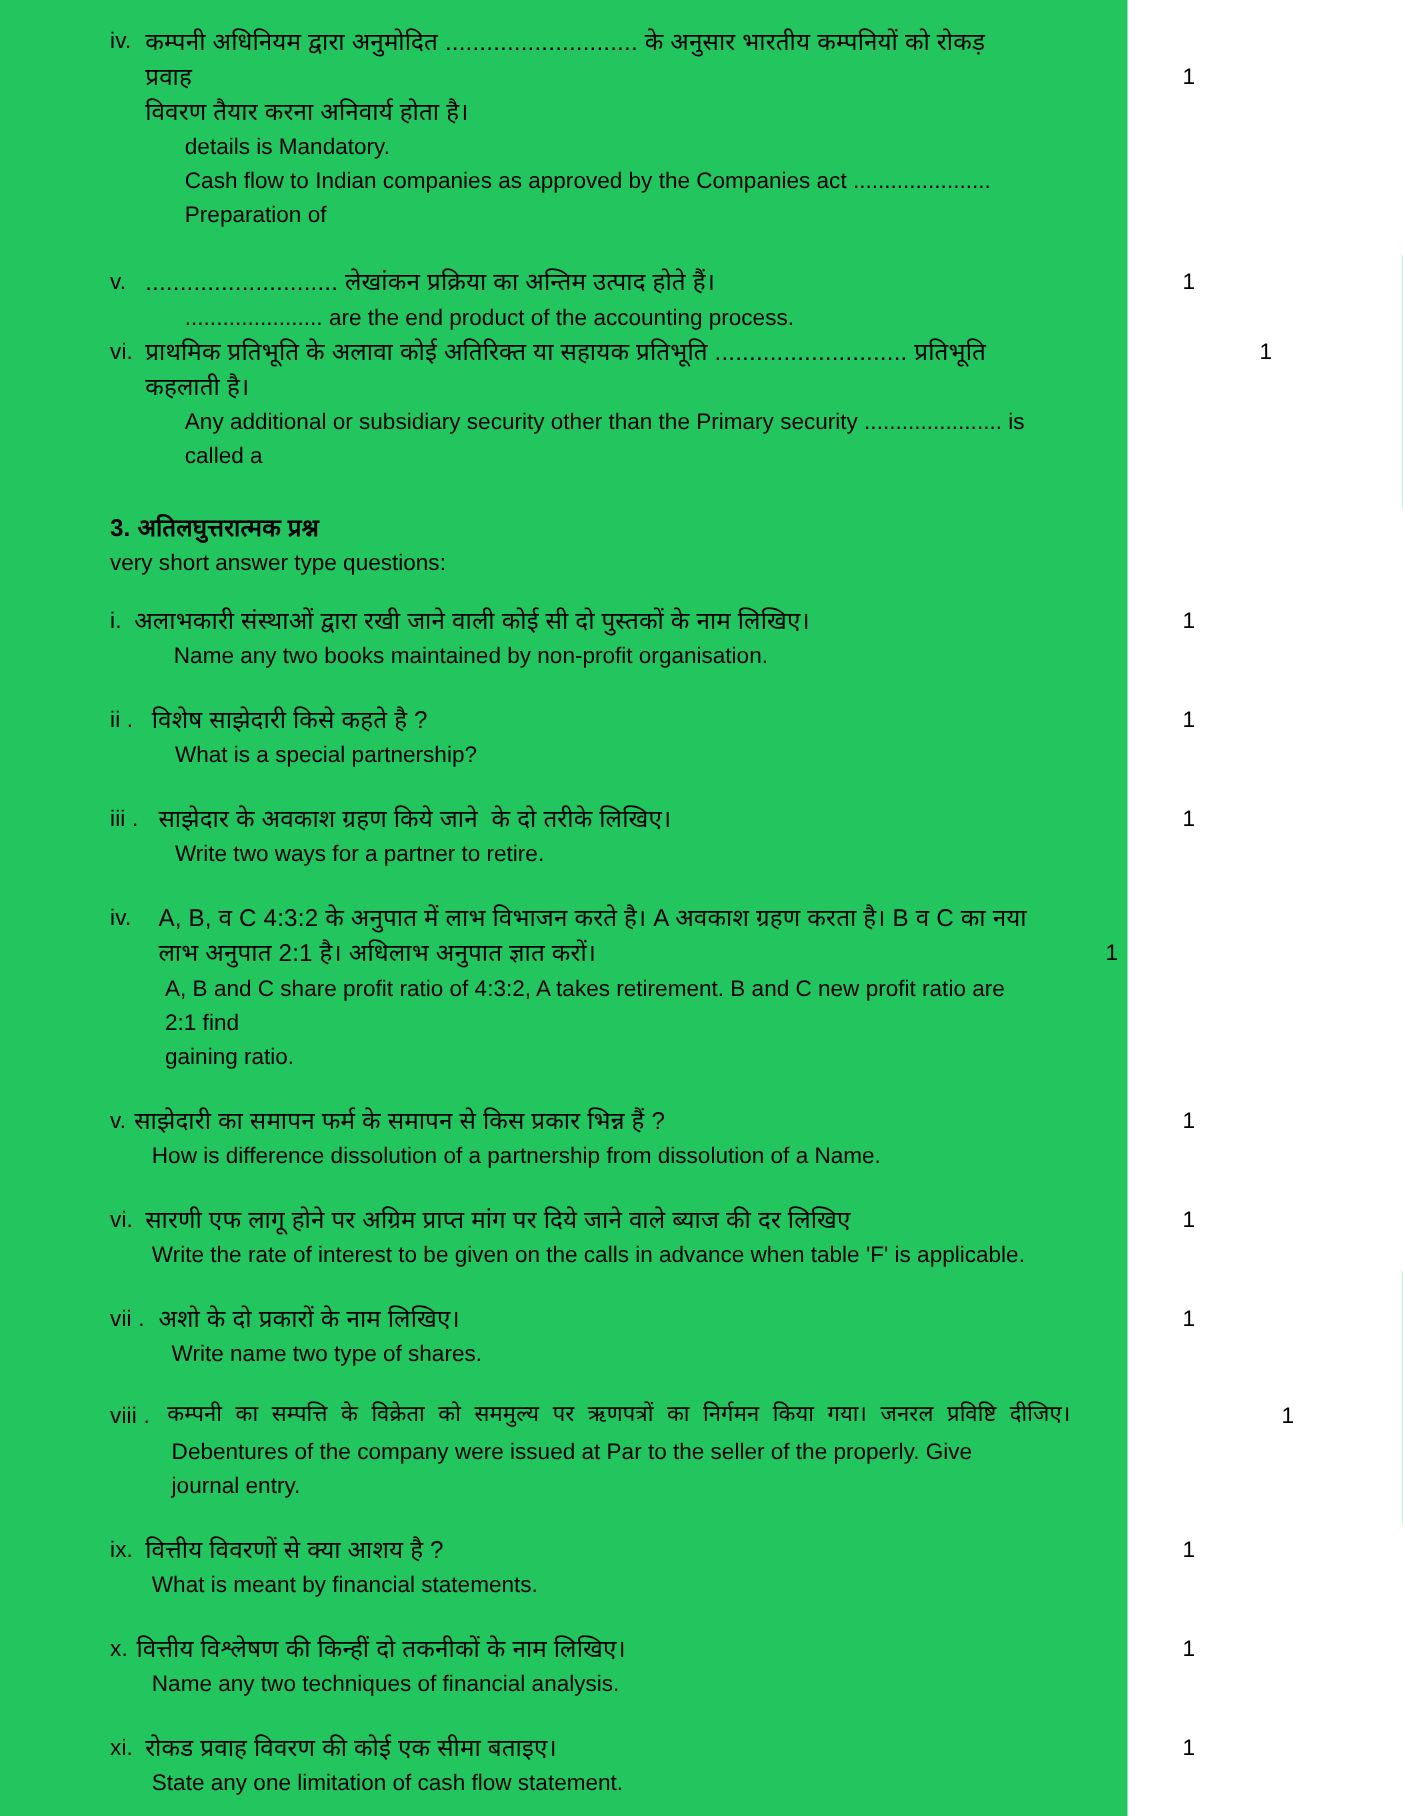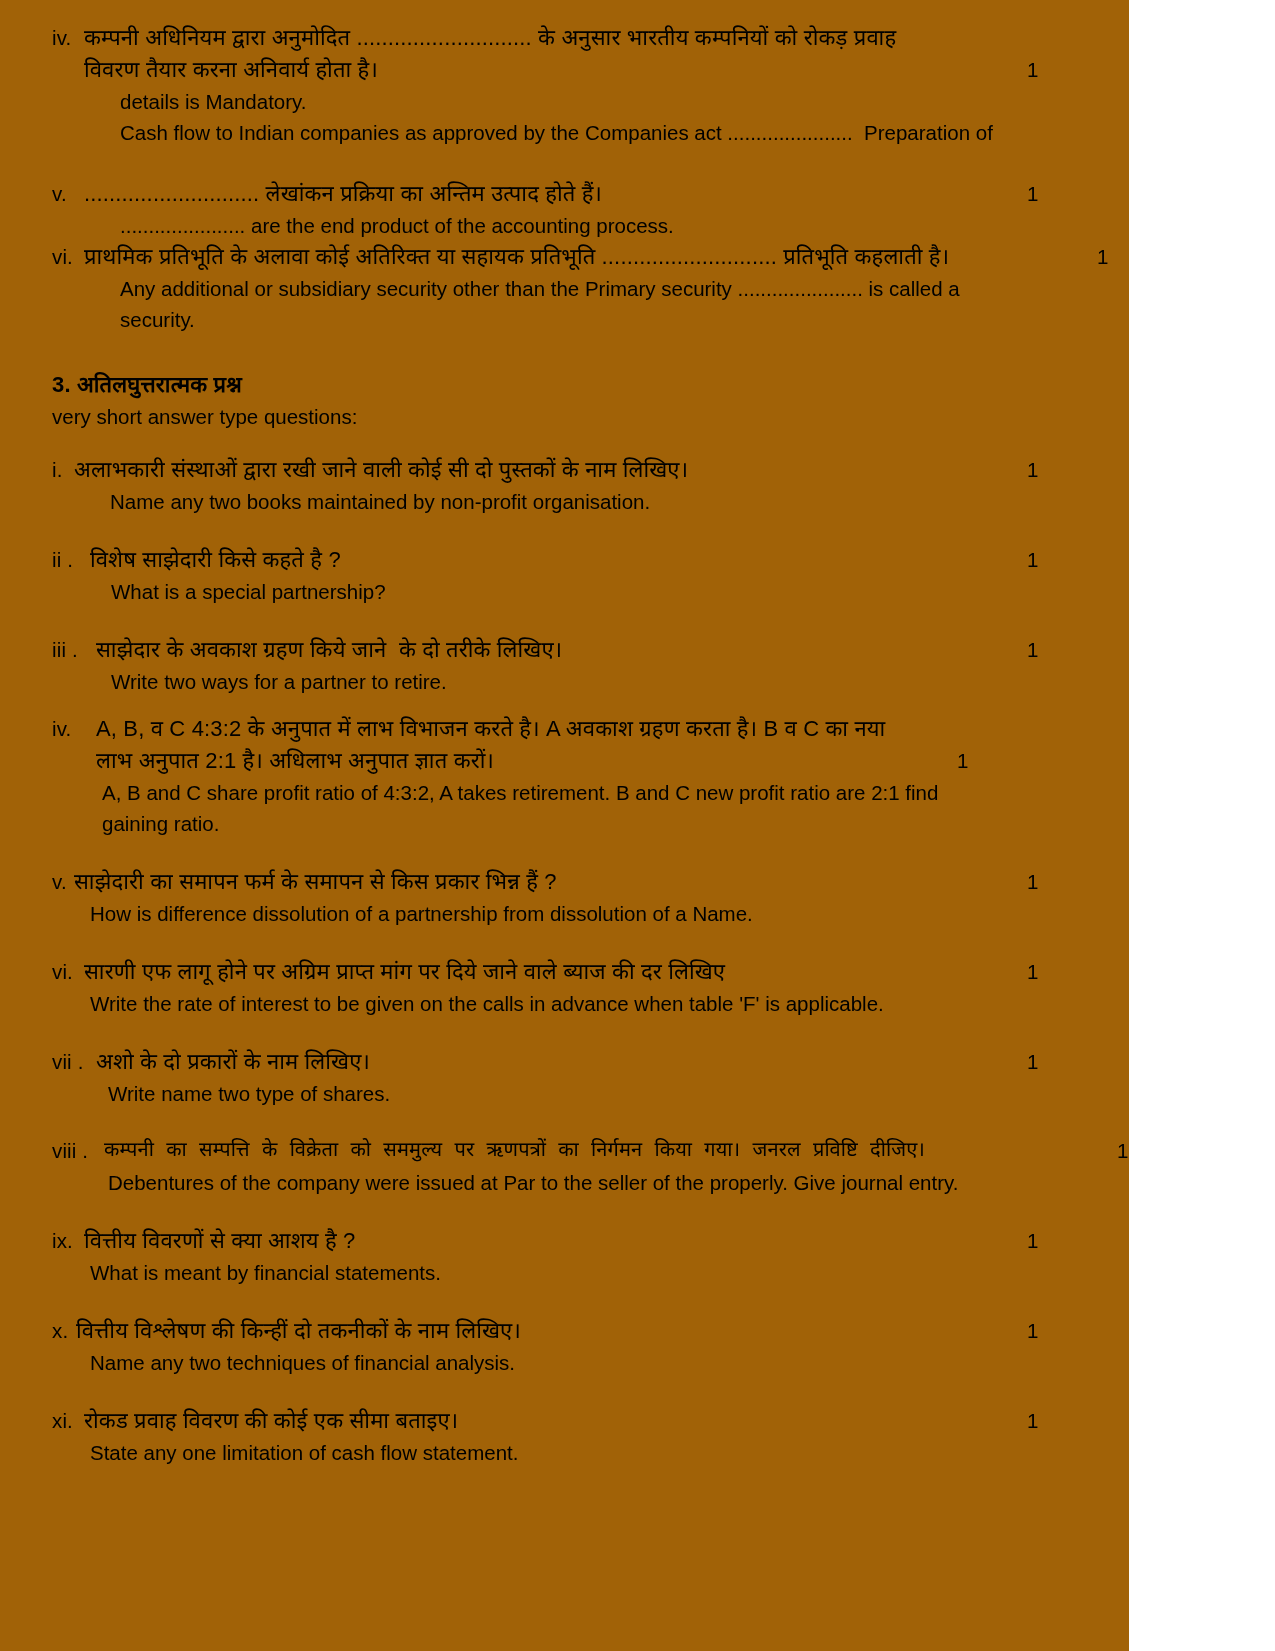--- a/index.html
+++ b/index.html
@@ -9,25 +9,25 @@
   }
   body {
     width: 1275px;
     height: 1651px;
     font-family: "Liberation Sans", "DejaVu Sans", sans-serif;
     color: #000000;
     -webkit-font-smoothing: antialiased;
   }
   .page {
     position: relative;
-    width: 1129px;
+    width: 1025px;
     height: 1651px;
     box-sizing: border-box;
-    padding: 22px 90px 0 52px;
-    background: #a16207;
+    padding: 22px 90px 0 100px;
+    background: #22c55e;
   }
 
   
   .qblock {
     position: relative;
     margin: 0 0 26px 0;
   }
   .qline {
     position: relative;
     display: block;
@@ -111,21 +111,20 @@
     </div>
     <div class="marks" style="top:0px; left:975px;">1</div>
   </div>
 
   <div class="qblock" style="margin-bottom:34px;">
     <div class="qrow">
       <div class="marker hi">vi.</div>
       <div class="qbody">
         <div class="qline hi">प्राथमिक प्रतिभूति के अलावा कोई अतिरिक्त या सहायक प्रतिभूति ............................ प्रतिभूति कहलाती है।</div>
         <div class="qline en en-indent">Any additional or subsidiary security other than the Primary security ...................... is called a</div>
-        <div class="qline en en-indent">security.</div>
       </div>
     </div>
     <div class="marks" style="top:0px; left:1045px;">1</div>
   </div>
 
   <div class="section-head" style="margin-bottom:22px;">
     <div class="qline hi">3. अतिलघुत्तरात्मक प्रश्न</div>
     <div class="qline en">very short answer type questions:</div>
   </div>
 
@@ -144,21 +143,21 @@
     <div class="qrow">
       <div class="marker hi" style="min-width:38px;">ii .</div>
       <div class="qbody">
         <div class="qline hi">विशेष साझेदारी किसे कहते है ?</div>
         <div class="qline en" style="padding-left:21px;">What is a special partnership?</div>
       </div>
     </div>
     <div class="marks" style="top:0px; left:975px;">1</div>
   </div>
 
-  <div class="qblock" style="margin-bottom:16px;">
+  <div class="qblock" style="margin-bottom:27px;">
     <div class="qrow">
       <div class="marker hi" style="min-width:44px;">iii .</div>
       <div class="qbody">
         <div class="qline hi">साझेदार के अवकाश ग्रहण किये जाने  के दो तरीके लिखिए।</div>
         <div class="qline en" style="padding-left:15px;">Write two ways for a partner to retire.</div>
       </div>
     </div>
     <div class="marks" style="top:0px; left:975px;">1</div>
   </div>
 

